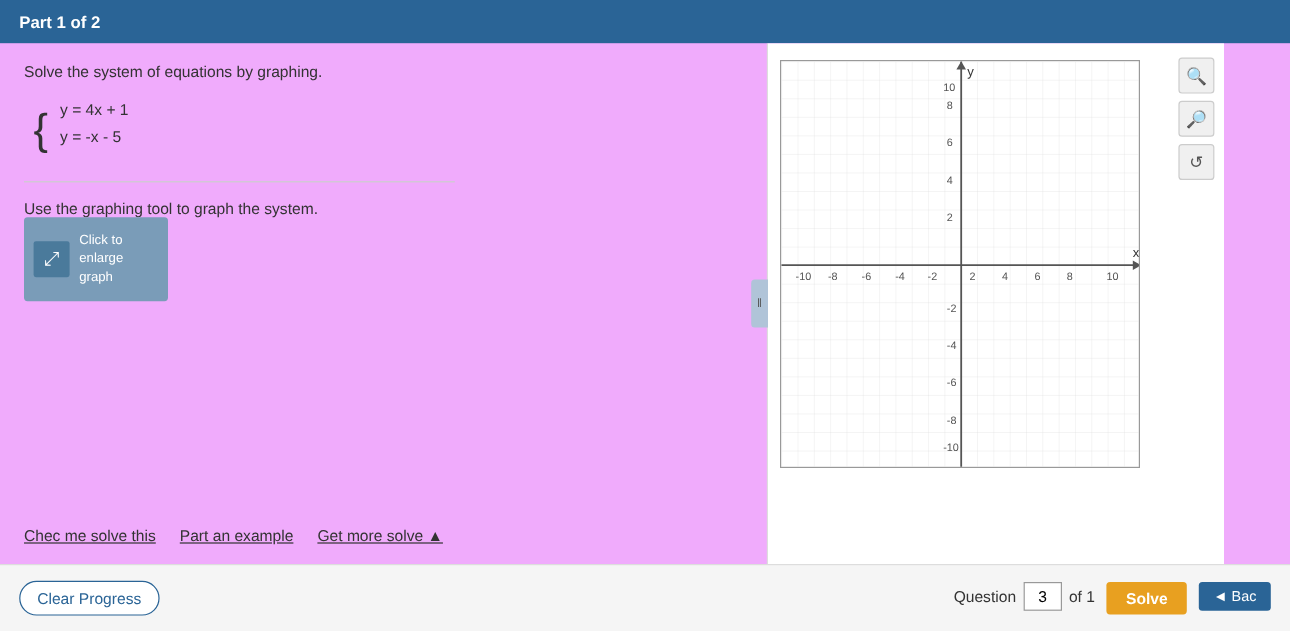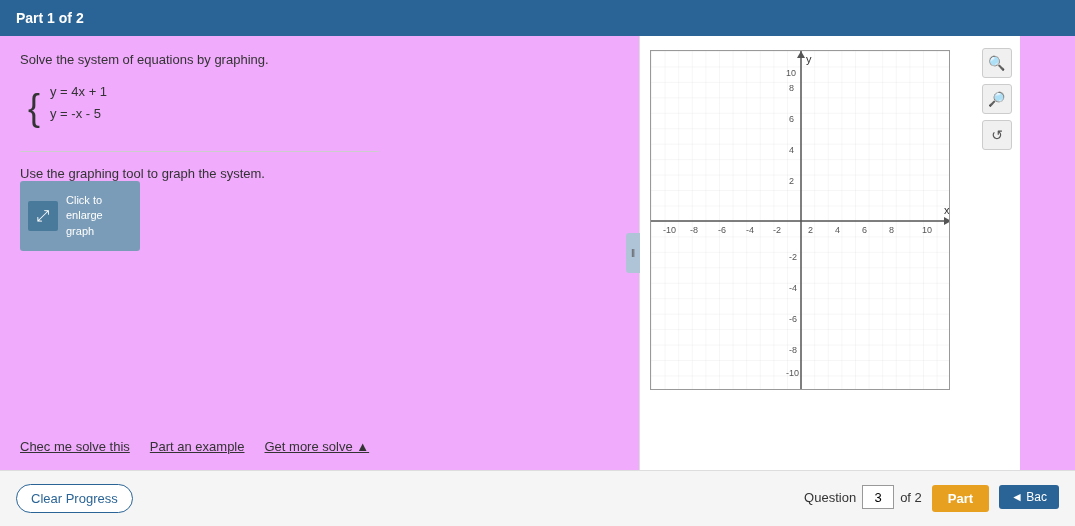--- a/index.html
+++ b/index.html
@@ -404,19 +404,19 @@
   </div>
 
   <div class="footer">
     <div class="footer-left">
       <button class="review-btn">Clear Progress</button>
     </div>
     <div class="footer-right">
       <div class="question-nav">
         <span>Question</span>
         <input class="question-num-input" type="text" value="3" style="">
-        <span>of 2</span>
-      </div>
-      <button class="check-btn">Part</button>
+        <span>of 1</span>
+      </div>
+      <button class="check-btn">Solve</button>
       <button class="nav-back-btn">◄ Bac</button>
     </div>
   </div>
 </div>
 
 </body></html>

